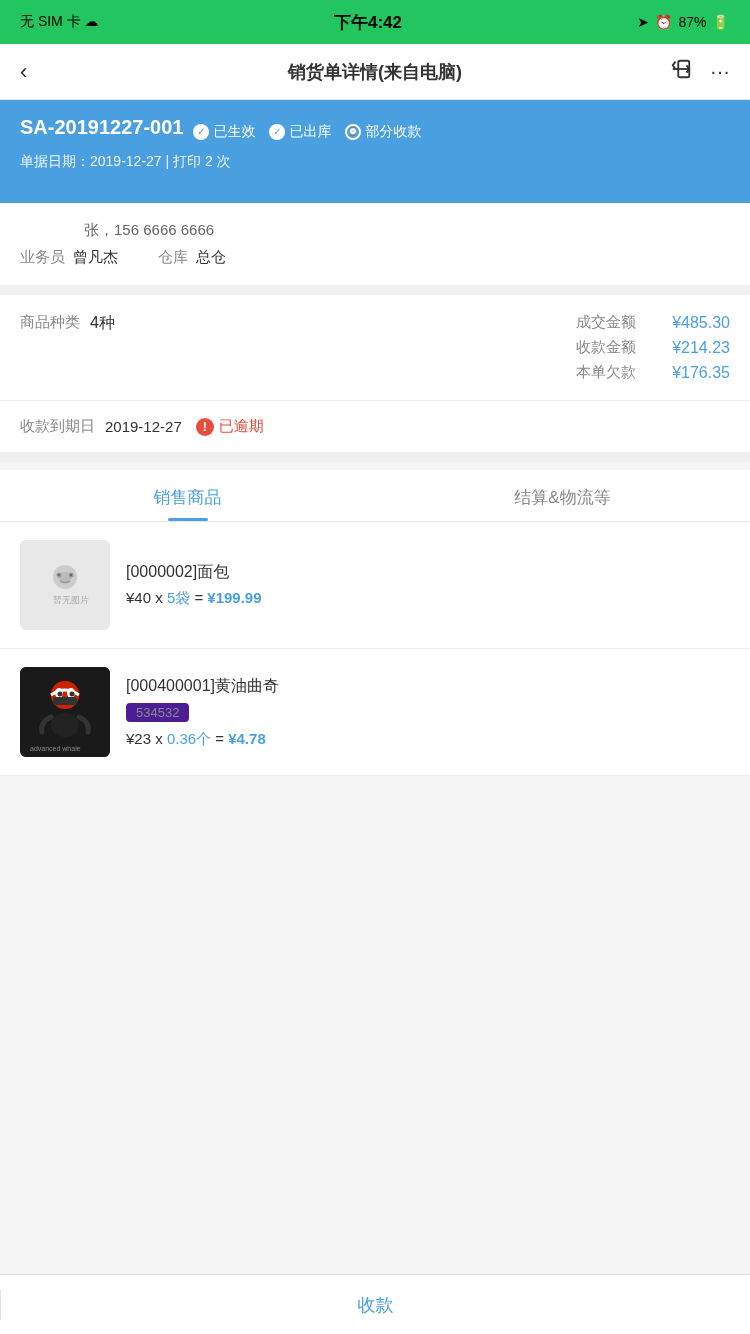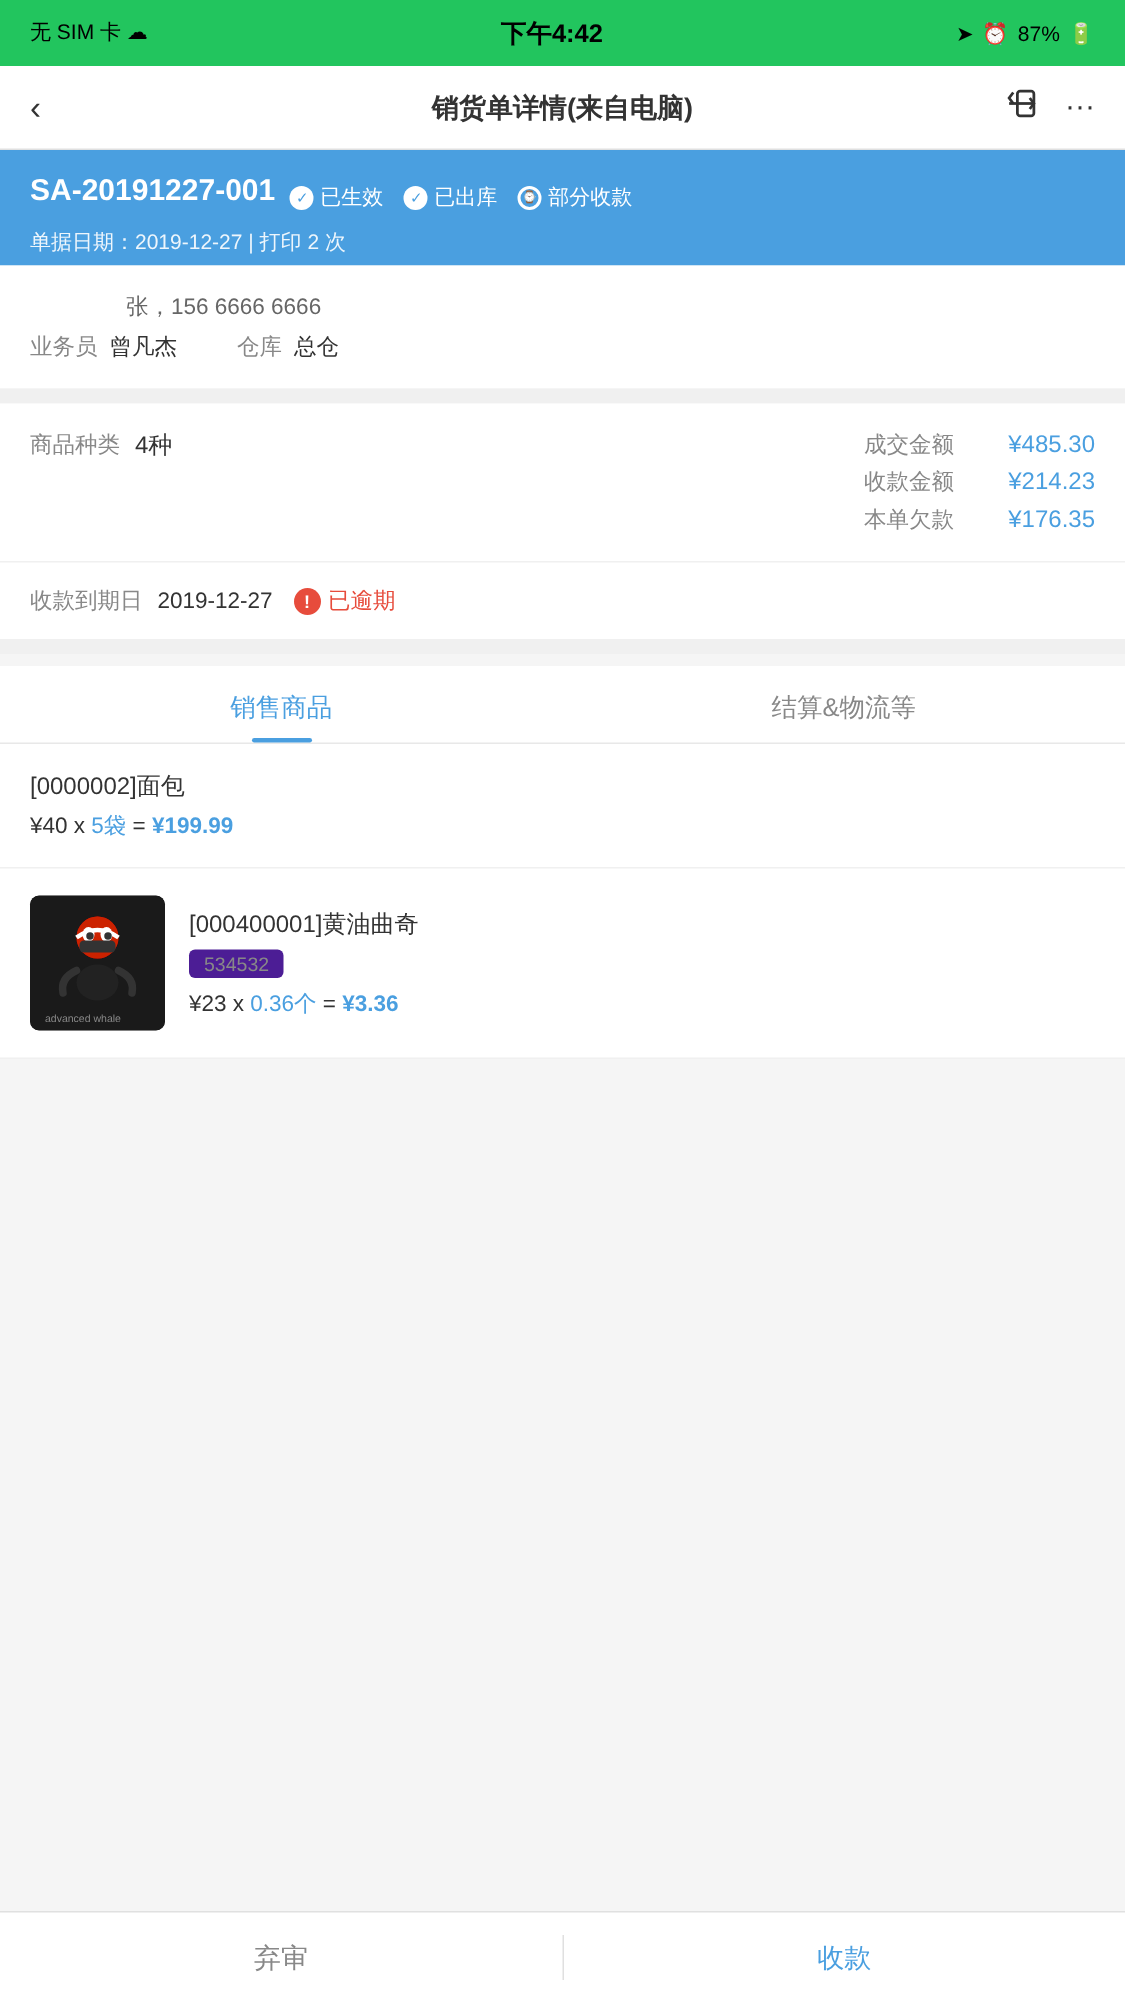--- a/index.html
+++ b/index.html
@@ -59,21 +59,21 @@
     }
     .nav-icon {
       font-size: 20px;
       color: #333;
       cursor: pointer;
     }
 
     
     .header-blue {
       background: #4A9FE0;
-      padding: 16px 20px 6px;
+      padding: 16px 20px 32px;
       color: #fff;
     }
     .header-order-id {
       font-size: 20px;
       font-weight: 700;
       color: #fff;
       margin-bottom: 8px;
     }
     .header-badges {
       display: inline-flex;
@@ -472,20 +472,32 @@
 <div class="tabs-section">
   <div class="tabs-row">
     <div class="tab-item active">销售商品</div>
     <div class="tab-item inactive">结算&amp;物流等</div>
   </div>
 </div>
 
 <div class="product-list">
 
   <div class="product-item">
+    <div class="product-thumb-placeholder">
+      <svg width="60" height="60" viewBox="0 0 60 60" xmlns="http://www.w3.org/2000/svg">
+        <circle cx="30" cy="22" r="12" fill="#ccc"></circle>
+        <ellipse cx="30" cy="22" rx="7" ry="5" fill="#bbb"></ellipse>
+        <circle cx="24" cy="20" r="2.5" fill="#999"></circle>
+        <circle cx="36" cy="20" r="2.5" fill="#999"></circle>
+        <circle cx="24" cy="20" r="1" fill="#555"></circle>
+        <circle cx="36" cy="20" r="1" fill="#555"></circle>
+        <path d="M25 26 Q30 29 35 26" stroke="#999" stroke-width="1.5" fill="none"></path>
+        <text x="18" y="48" font-size="9" fill="#aaa" font-family="sans-serif">暂无图片</text>
+      </svg>
+    </div>
     <div class="product-info">
       <div class="product-name">[0000002]面包</div>
       <div class="product-price-row">
         ¥40 x <span class="product-qty-highlight">5袋</span> = <span class="product-price-highlight">¥199.99</span>
       </div>
     </div>
   </div>
 
   <div class="product-item">
     <div class="product-thumb-img">
@@ -509,25 +521,24 @@
         <path d="M31 50 Q20 55 22 65" stroke="#333" stroke-width="5" fill="none" stroke-linecap="round"></path>
         <path d="M59 50 Q70 55 68 65" stroke="#333" stroke-width="5" fill="none" stroke-linecap="round"></path>
 
         <text x="10" y="84" font-size="7" fill="#888" font-family="sans-serif">advanced whale</text>
       </svg>
     </div>
     <div class="product-info">
       <div class="product-name">[000400001]黄油曲奇</div>
       <div class="product-sku-badge">534532</div>
       <div class="product-price-row">
-        ¥23 x <span class="product-qty-highlight">0.36个</span> = <span class="product-price-highlight">¥3.36</span>
+        ¥23 x <span class="product-qty-highlight">0.36个</span> = <span class="product-price-highlight">¥4.78</span>
       </div>
     </div>
   </div>
 </div>
 
 <div style="height: 80px;"></div>
 
 <div class="bottom-bar">
-  <div class="bottom-btn cancel">弃审</div>
   <div class="bottom-divider"></div>
   <div class="bottom-btn confirm">收款</div>
 </div>
 
 </body></html>

